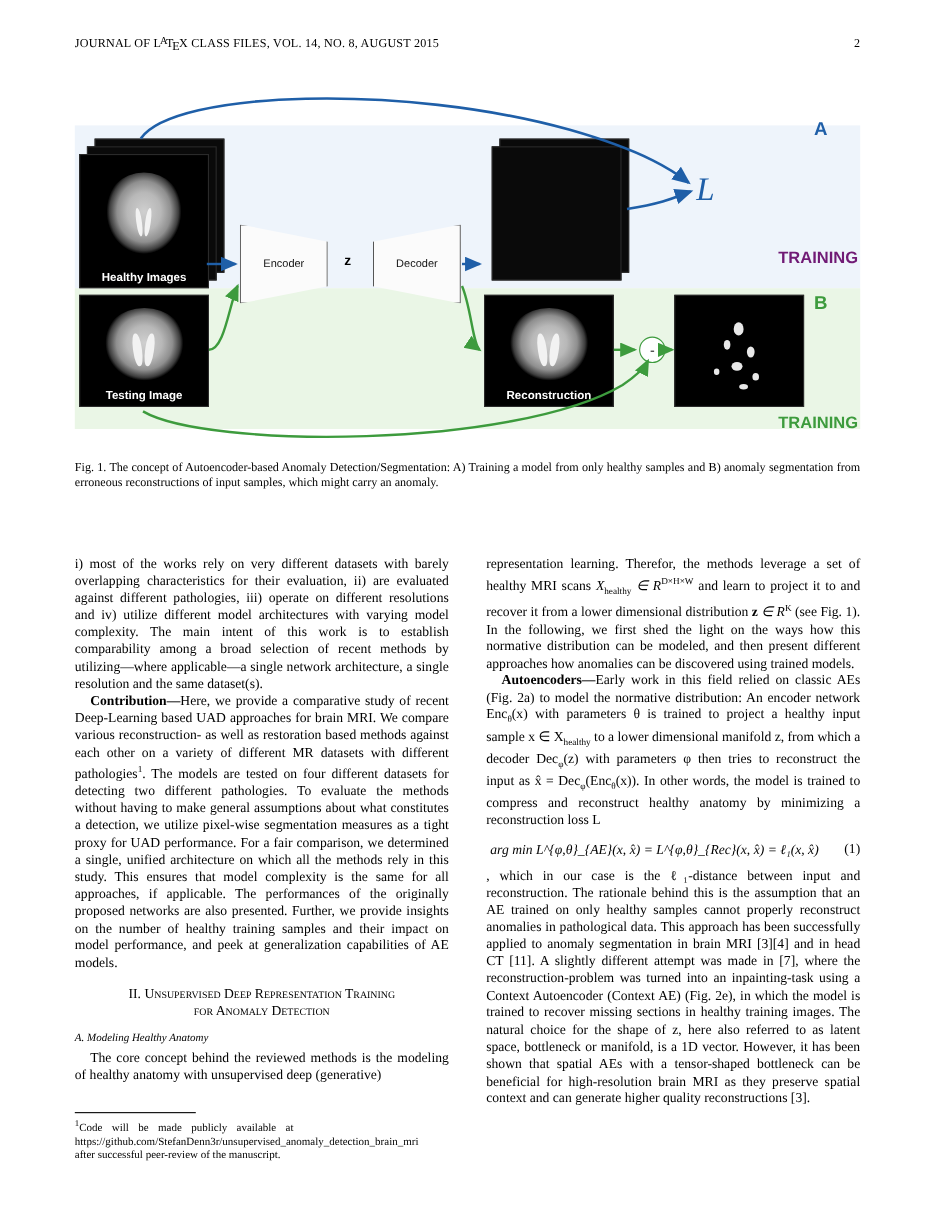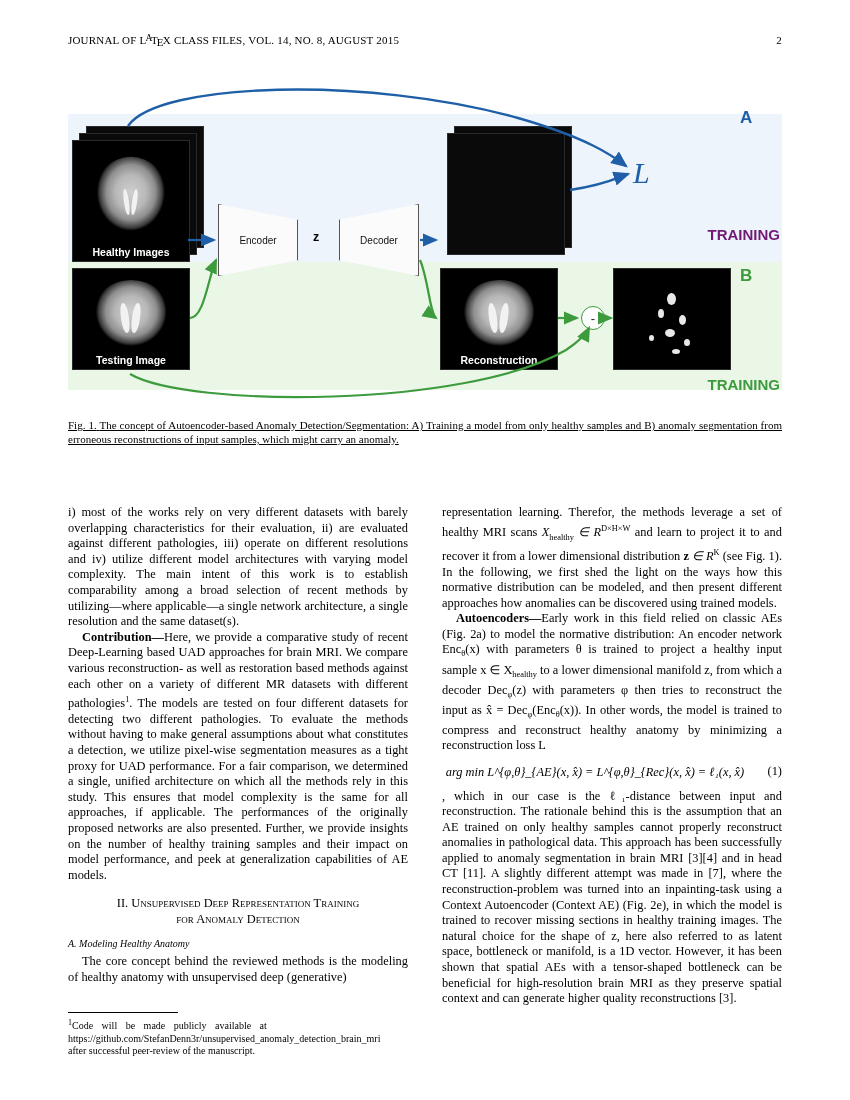--- a/index.html
+++ b/index.html
@@ -184,21 +184,20 @@
 
   
   .fig-caption {
     position: absolute;
     top: 418px;
     left: 68px;
     width: 714px;
     font-size: 11px;
     line-height: 14px;
     text-align: justify;
-    text-decoration: underline;
   }
 
   
   .col {
     position: absolute;
     top: 505px;
     width: 340px;
     font-size: 12.4px;
     line-height: 15.6px;
     text-align: justify;

